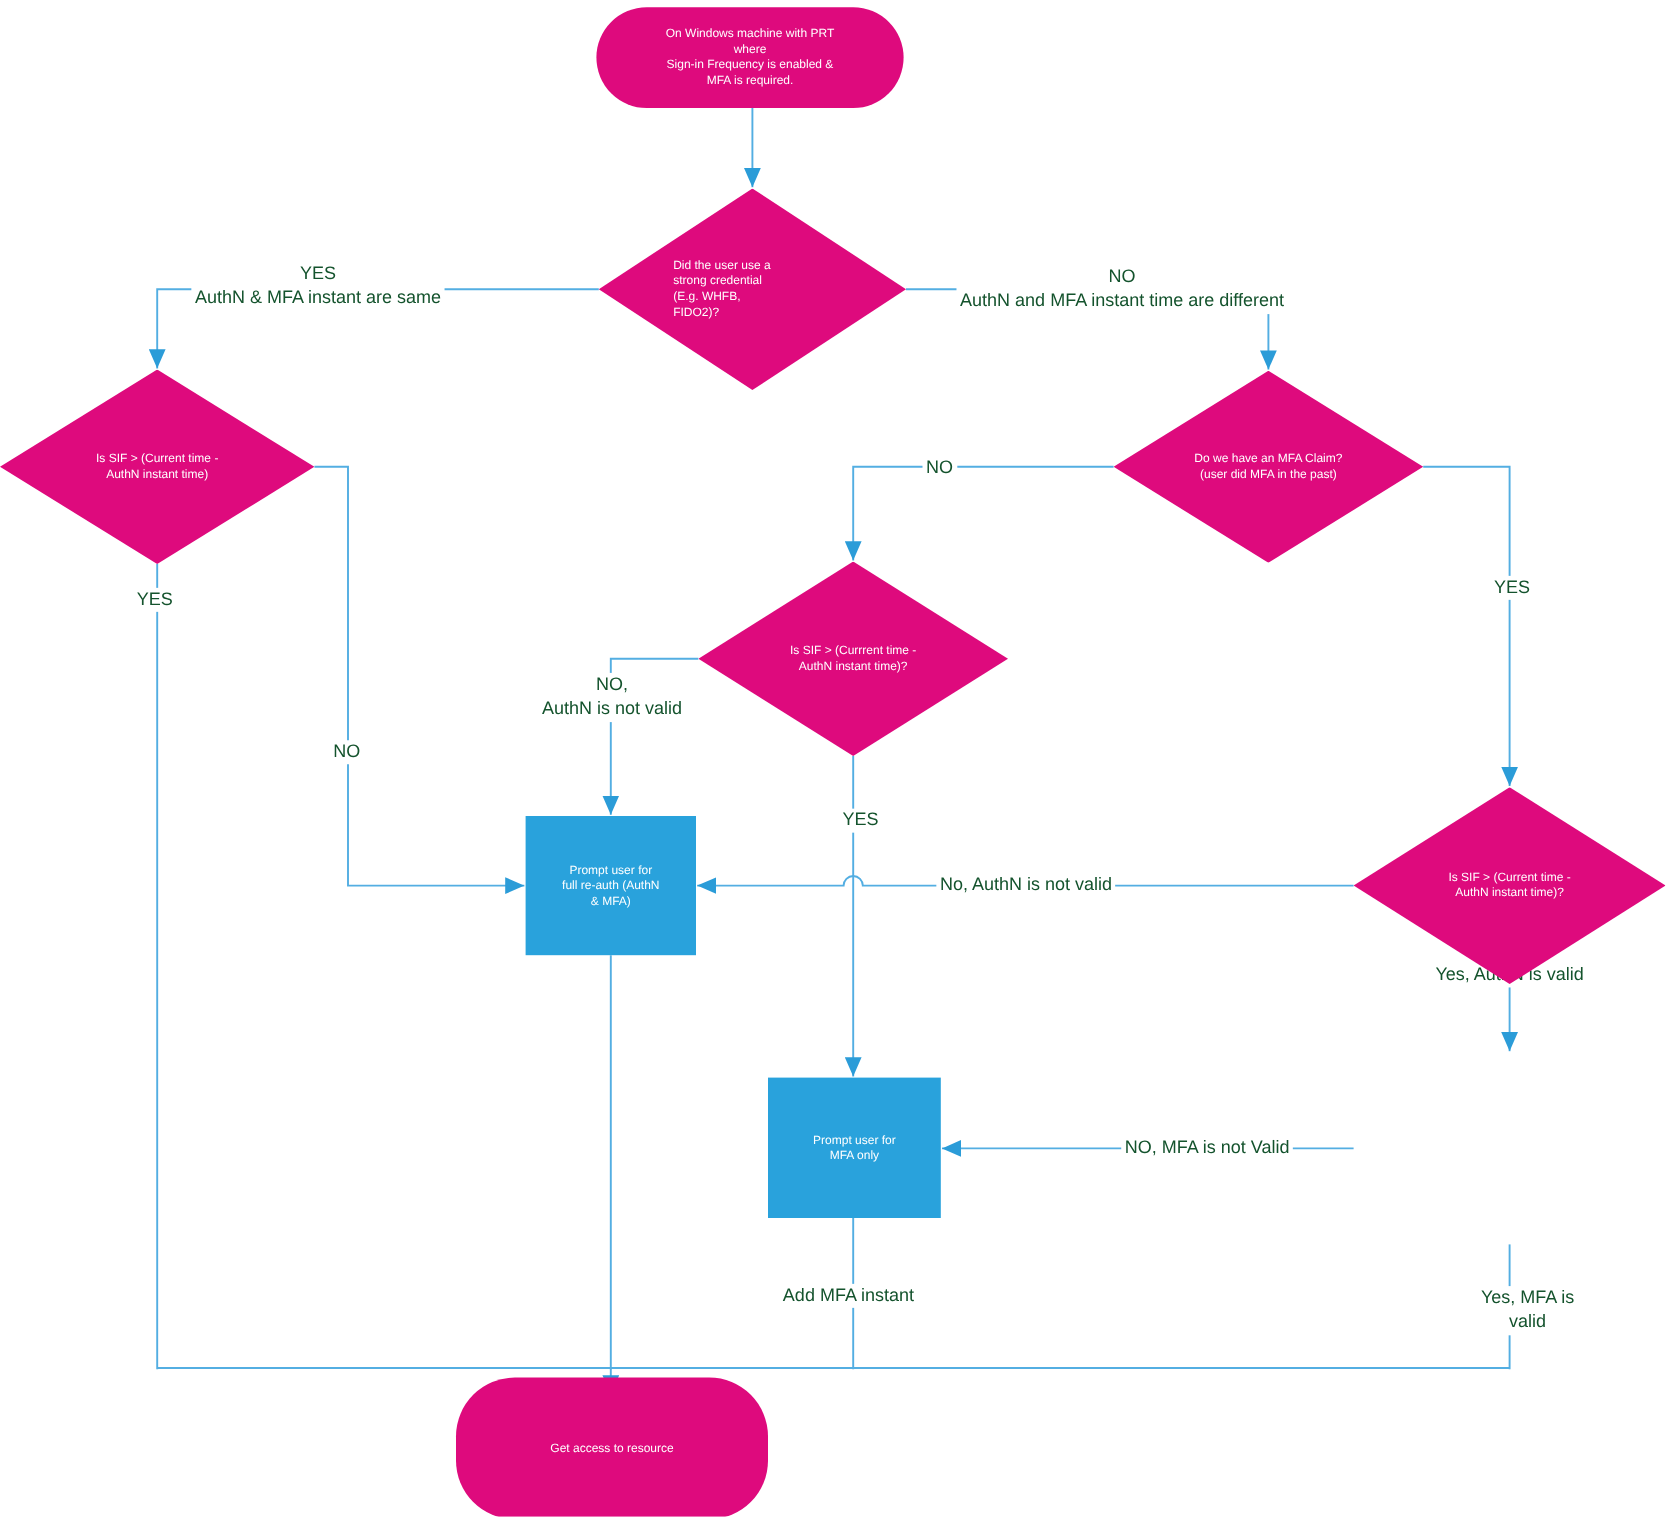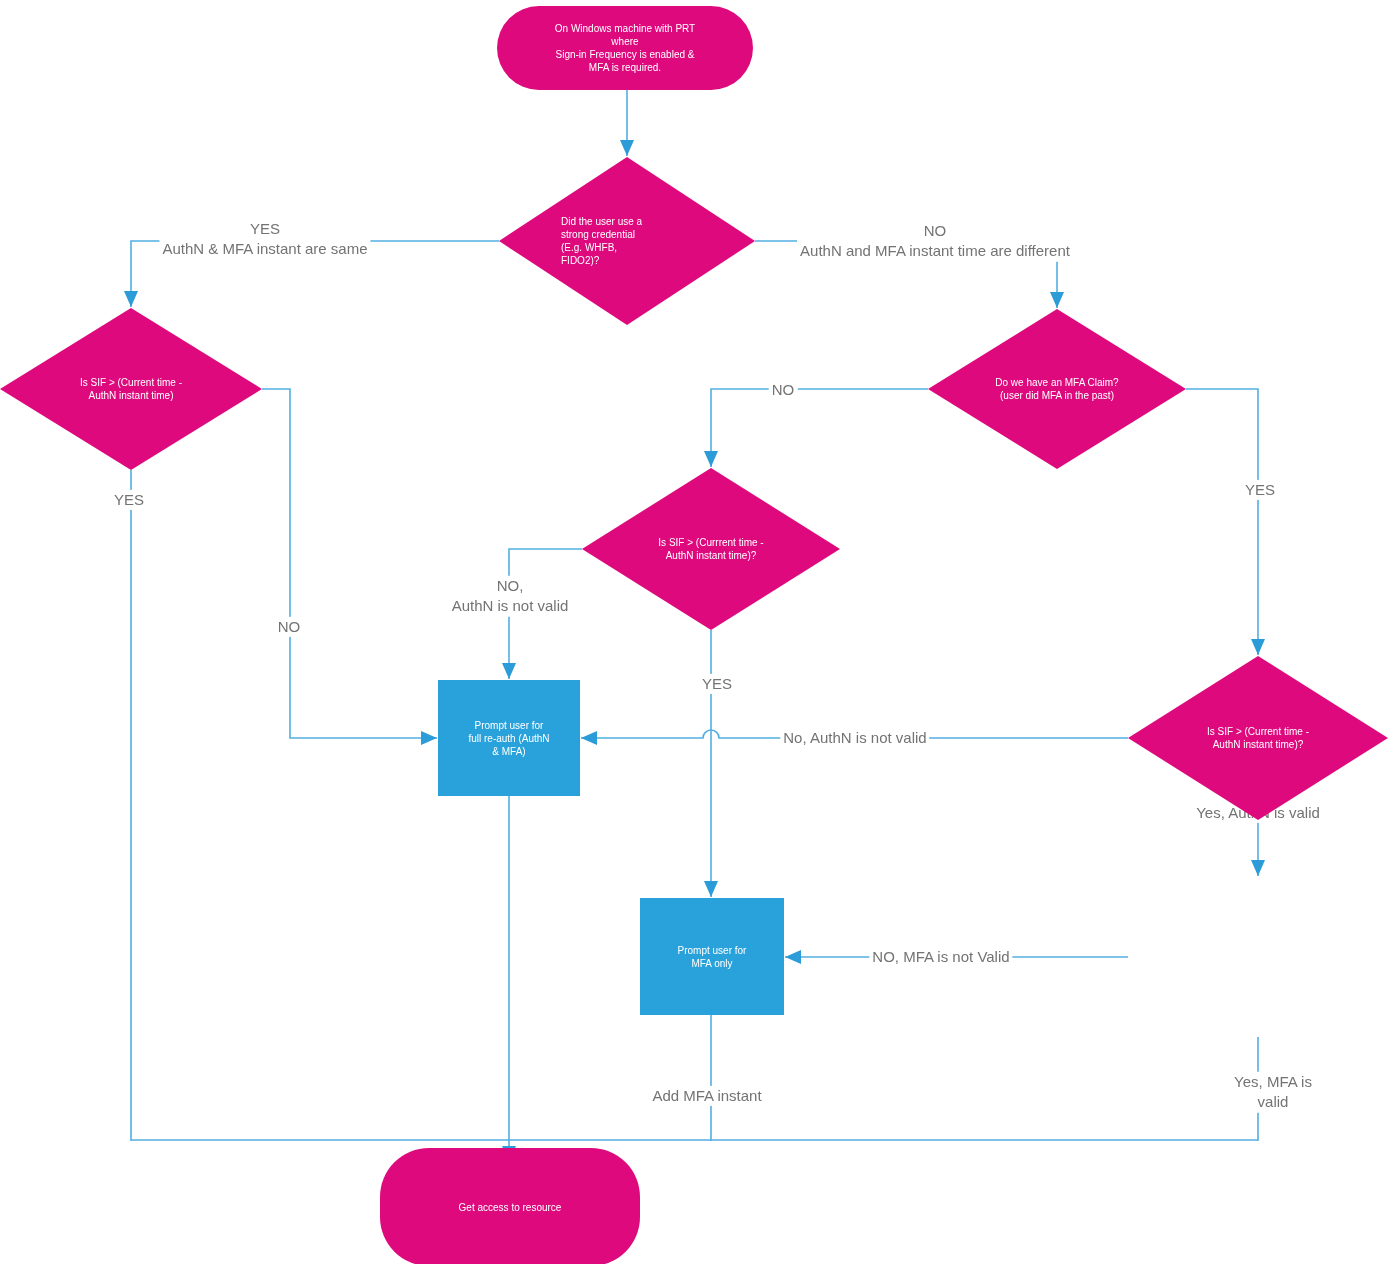--- a/index.html
+++ b/index.html
@@ -15,21 +15,21 @@
   }
   .diamond {
     background:#de0a7d;
     clip-path:polygon(50% 0%, 100% 50%, 50% 100%, 0% 50%);
   }
   .stadium { background:#de0a7d; }
   .box { background:#29a2dc;text-align:center; }
   .inner-left { display:block; width:132px; text-align:left; white-space:pre-line; }
   .elabel {
     position:absolute; transform:translate(-50%,-50%);
-    background:#ffffff; color:#737373; font-size:15px; line-height:1.35;
+    background:#ffffff; color:#14532d; font-size:15px; line-height:1.35;
     text-align:center; white-space:pre-line; padding:0 3px;
   }
 </style>
 </head>
 <body>
 
 <div class="canvas">
 
   <svg class="connector-layer" viewBox="0 0 1391 1264" xmlns="http://www.w3.org/2000/svg">
     <defs>
@@ -58,29 +58,29 @@
     </g>
   </svg>
 
   <div class="elabel" style="left:265px;top:239px;">YES
 AuthN &amp; MFA instant are same</div>
   <div class="elabel" style="left:935px;top:241px;">NO
 AuthN and MFA instant time are different</div>
   <div class="elabel" style="left:129px;top:500px;">YES</div>
   <div class="elabel" style="left:289px;top:627px;">NO</div>
   <div class="elabel" style="left:783px;top:390px;">NO</div>
-  <div class="elabel" style="left:510px;top:596px;">NO,
+  <div class="elabel" style="left:510px;top:581px;">NO,
 AuthN is not valid</div>
   <div class="elabel" style="left:717px;top:684px;">YES</div>
   <div class="elabel" style="left:1260px;top:490px;">YES</div>
   <div class="elabel" style="left:855px;top:738px;">No, AuthN is not valid</div>
   <div class="elabel" style="left:1258px;top:813px;">Yes, AuthN is valid</div>
-  <div class="elabel" style="left:941px;top:957px;">NO, MFA is not Valid</div>
+  <div class="elabel" style="left:1006px;top:957px;">NO, MFA is not Valid</div>
   <div class="elabel" style="left:1273px;top:1092px;">Yes, MFA is valid</div>
-  <div class="elabel" style="left:707px;top:1080px;margin-top:16px;">Add MFA instant</div>
+  <div class="elabel" style="left:707px;top:1080px;">Add MFA instant</div>
 
   <div class="node stadium" style="left:497px;top:6px;width:256px;height:84px;border-radius:42px;">On Windows machine with PRT
 where
 Sign-in Frequency is enabled &amp;
 MFA is required.</div>
 
   <div class="node diamond" style="left:499px;top:157px;width:256px;height:168px;justify-content:center;">
     <span class="inner-left">Did the user use a
 strong credential
 (E.g. WHFB,

